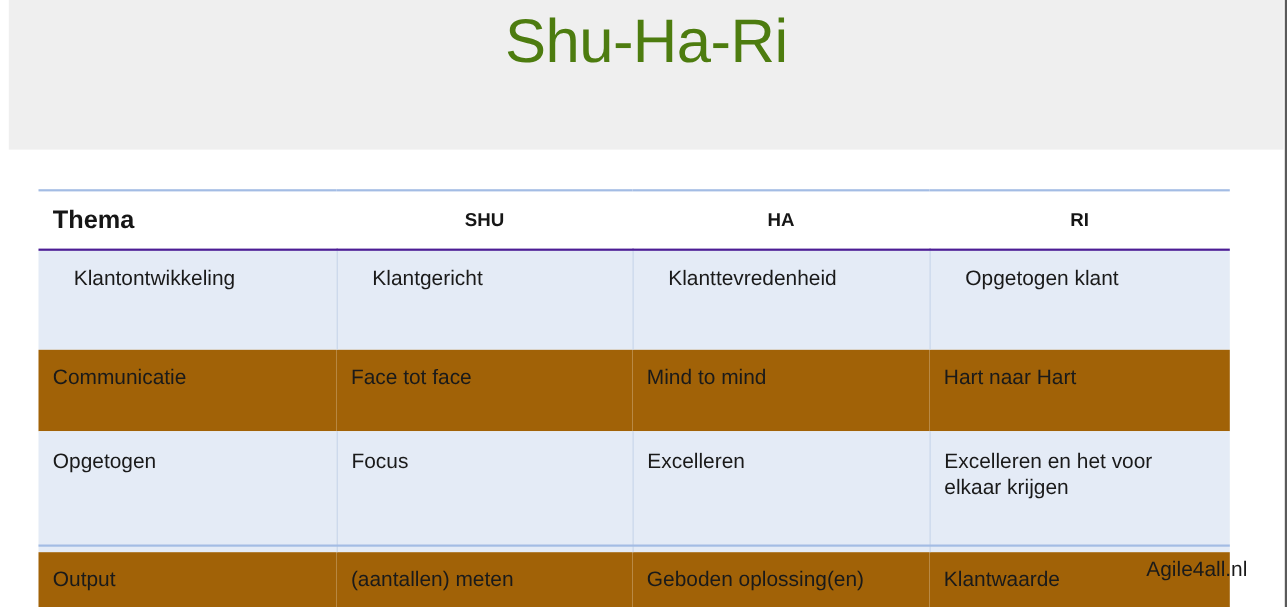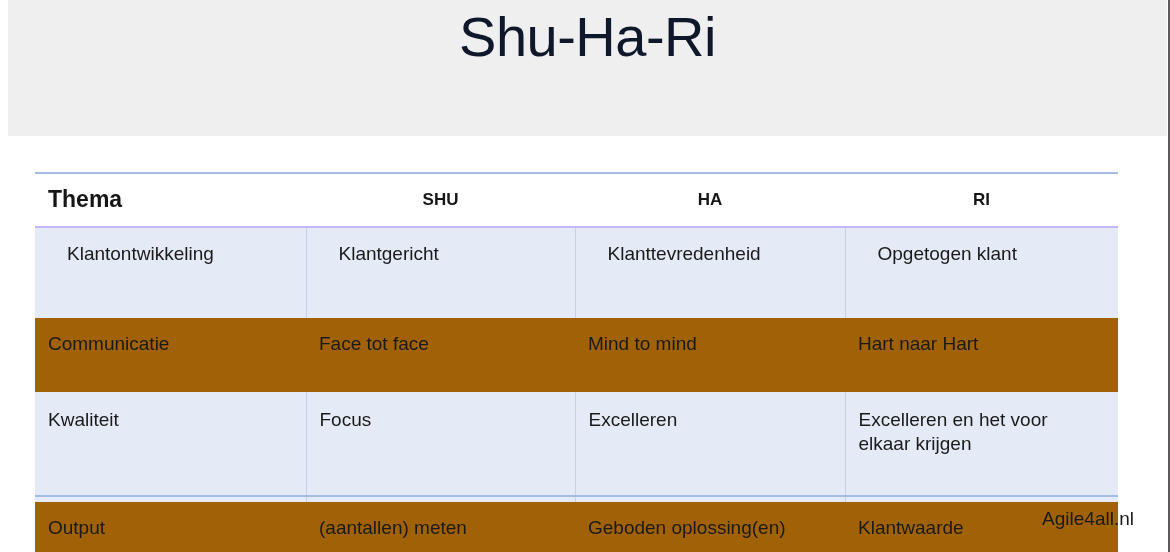--- a/index.html
+++ b/index.html
@@ -34,21 +34,21 @@
     height: 136px;
     background: #efefef;
     display: flex;
     flex-direction: column;
     align-items: center;
     justify-content: flex-start;
     box-sizing: border-box;
     padding-top: 6px;
   }
   #slide-title {
-    color: #0f172a;
+    color: #4d7c0f;
     font-size: 56px;
     font-weight: 400;
     line-height: 1.12;
     letter-spacing: -0.5px;
     white-space: nowrap;
     text-align: center;
   }
   #slide-subtitle {
     color: #3b6fe8;
     font-size: 34px;
@@ -70,21 +70,21 @@
     border-collapse: collapse;
     table-layout: fixed;
   }
   table#data-table col.c0 { width: 271px; }
   table#data-table col.c1 { width: 269px; }
   table#data-table col.c2 { width: 270px; }
   table#data-table col.c3 { width: 273px; }
 
   #data-table thead tr {
     border-top: 2px solid #a3bce4;
-    border-bottom: 2px solid #c4b5fd;
+    border-bottom: 2px solid #4c1d95;
   }
   #data-table thead th {
     padding: 12px 12px 13px 12px;
     font-size: 21px;
     font-weight: bold;
     color: #161616;
     vertical-align: middle;
     background: #ffffff;
   }
   #data-table thead th.th-theme {
@@ -179,21 +179,21 @@
         <td>Klanttevredenheid</td>
         <td>Opgetogen klant</td>
       </tr>
       <tr class="plain r2">
         <td>Communicatie</td>
         <td>Face tot face</td>
         <td>Mind to mind</td>
         <td>Hart naar Hart</td>
       </tr>
       <tr class="shaded r3 tall">
-        <td>Kwaliteit</td>
+        <td>Opgetogen</td>
         <td>Focus</td>
         <td>Excelleren</td>
         <td>Excelleren en het voor elkaar krijgen</td>
       </tr>
       <tr class="plain r4">
         <td>Output</td>
         <td>(aantallen) meten</td>
         <td>Geboden oplossing(en)</td>
         <td>Klantwaarde</td>
       </tr>

